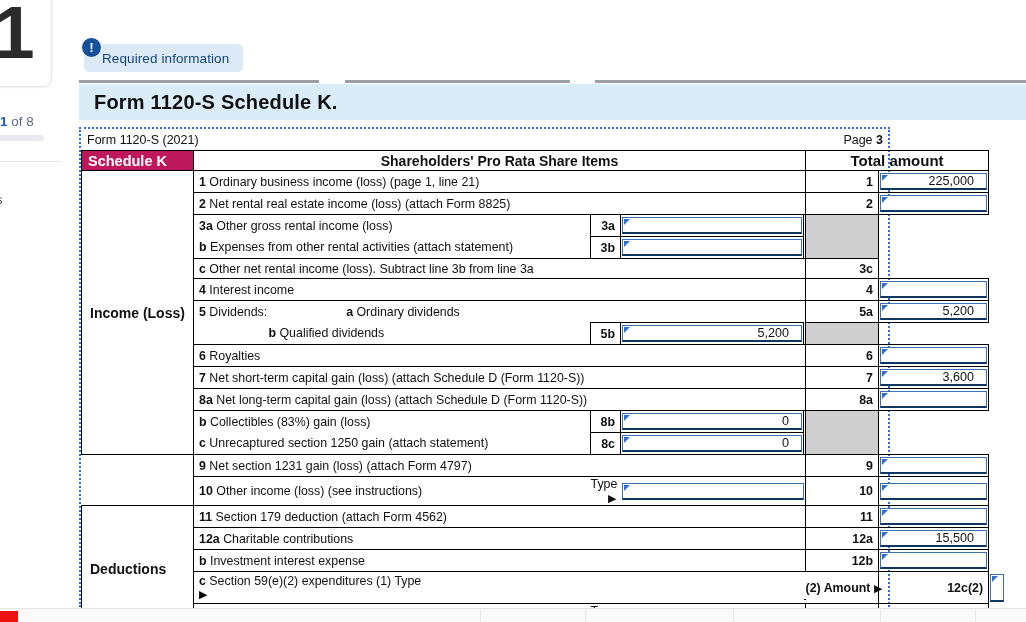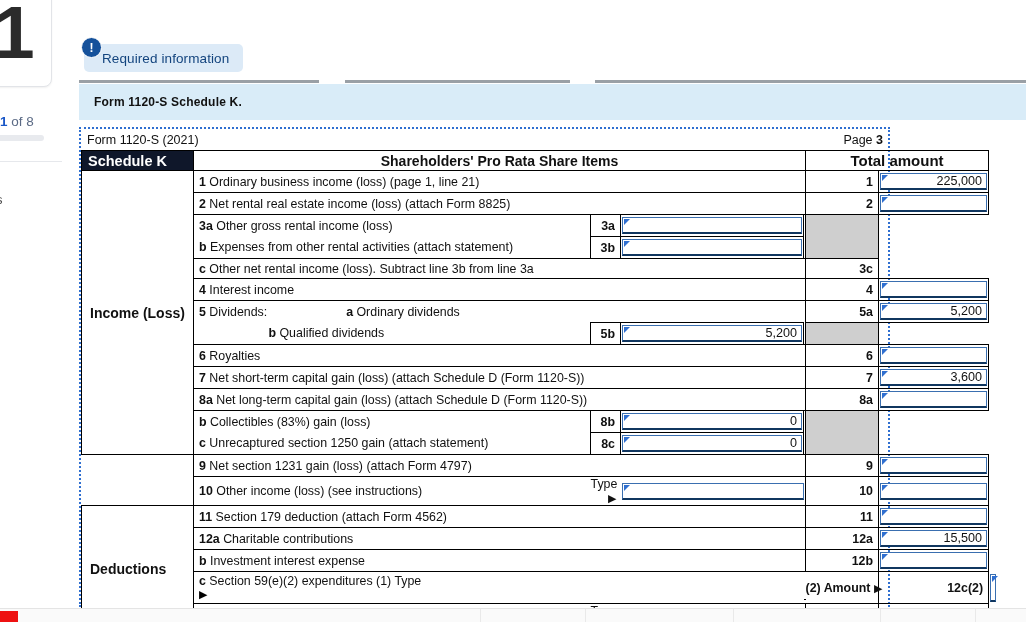--- a/index.html
+++ b/index.html
@@ -40,21 +40,21 @@
     color:#fff;font-size:12px;font-weight:700;line-height:1;
   }
 
   
   .tabstrip{position:absolute;left:79px;top:80px;width:947px;height:3px;}
   .tabseg{position:absolute;top:0;height:3px;background:#9aa0a6;}
   .titlebar{
     position:absolute;left:79px;top:84px;width:947px;height:36px;background:#d9ecf8;
     display:flex;align-items:center;padding-left:15px;box-sizing:border-box;
   }
-  .titlebar h1{margin:0;font-size:12px;font-weight:700;color:#111;letter-spacing:.2px;}
+  .titlebar h1{margin:0;font-size:20px;font-weight:700;color:#111;letter-spacing:.2px;}
 
   
   .sheet{
     position:absolute;left:79px;top:127px;width:811px;height:480px;
     border:2px dotted #2f6fd0;border-top-width:2px;border-bottom:none;
     box-sizing:border-box;background:#fff;
   }
   .sheet-head{
     position:relative;height:21px;display:flex;align-items:center;
     justify-content:space-between;padding:0 5px 0 6px;box-sizing:border-box;
@@ -68,37 +68,37 @@
   .noL{border-left:none!important;}
   .noR{border-right:none!important;}
   .noT{border-top:none!important;}
   .noB{border-bottom:none!important;}
   .blank{border:none!important;}
 
   .cat{
     font-weight:700;font-size:14px;text-align:left;padding-left:8px!important;
     vertical-align:middle;
   }
-  .hdr-black{background:#0f172a;color:#fff;font-weight:700;font-size:14.5px;
+  .hdr-black{background:#be185d;color:#fff;font-weight:700;font-size:14.5px;
              padding-left:6px!important;height:22px;}
   .hdr-items{font-weight:700;font-size:14px;text-align:center;height:22px;}
   .hdr-total{font-weight:700;font-size:15px;text-align:center;height:22px;}
 
   .desc{padding-left:5px!important;}
   .desc b{font-weight:700;}
   .indent-a{display:inline-block;width:72px;}
   .lineno{text-align:right;font-weight:700;padding-right:5px!important;font-size:12.4px;}
   .typecell{text-align:right;padding-right:4px!important;font-size:12.4px;}
   .shaded{background:#cfcfcf;}
 
   
   .inp{position:relative;height:17px;background:#fff;
        border:1px solid #3a6fb0;border-bottom:2px solid #10365f;
        box-sizing:border-box;display:flex;align-items:center;
-       justify-content:flex-end;padding-right:4px;font-size:12.6px;color:#111;}
+       justify-content:flex-end;padding-right:12px;font-size:12.6px;color:#111;}
   .inp::before{
     content:"";position:absolute;left:1px;top:1px;
     border-left:6px solid #2f6fd0;border-bottom:6px solid transparent;
   }
   .inp.tall{height:28px;}
   .inp.txt{justify-content:flex-start;padding-left:10px;}
   .cellpad{padding:1px 1px 1px 1px!important;}
 
   .arrow{font-size:11px;}
   .ruleline{border-bottom:1px solid #000;height:1px;width:100%;}

